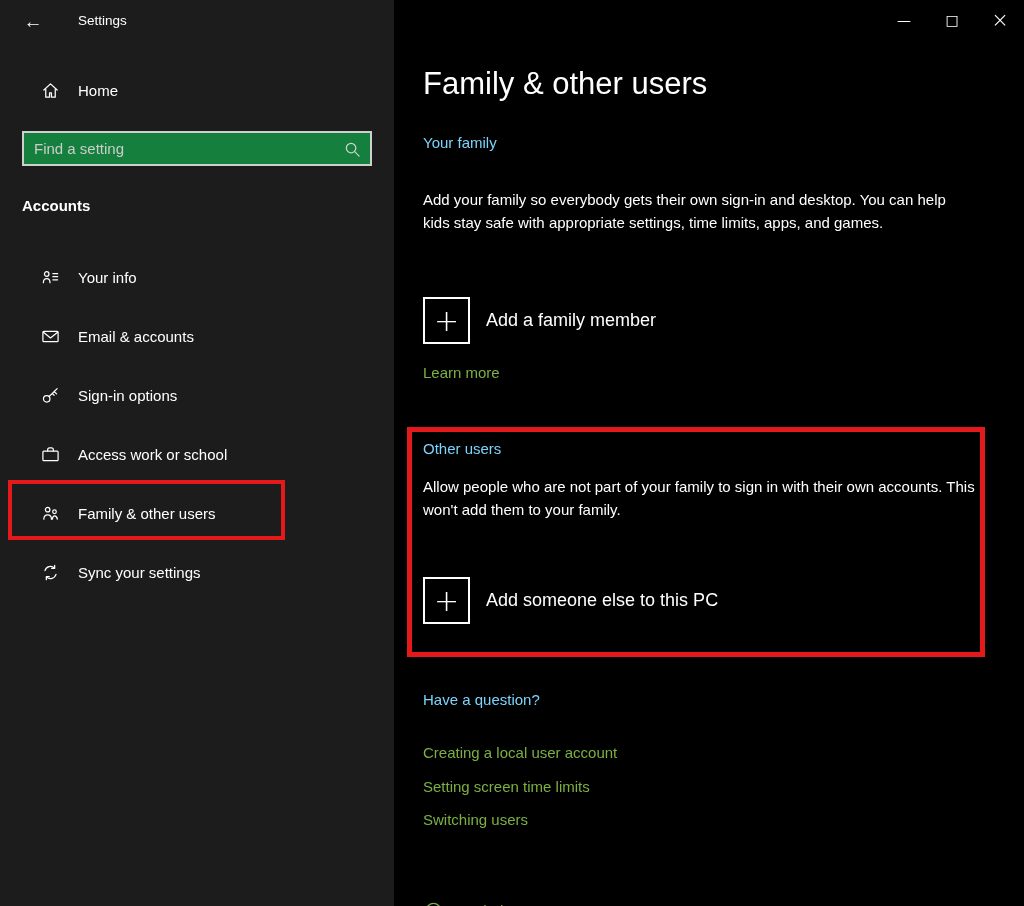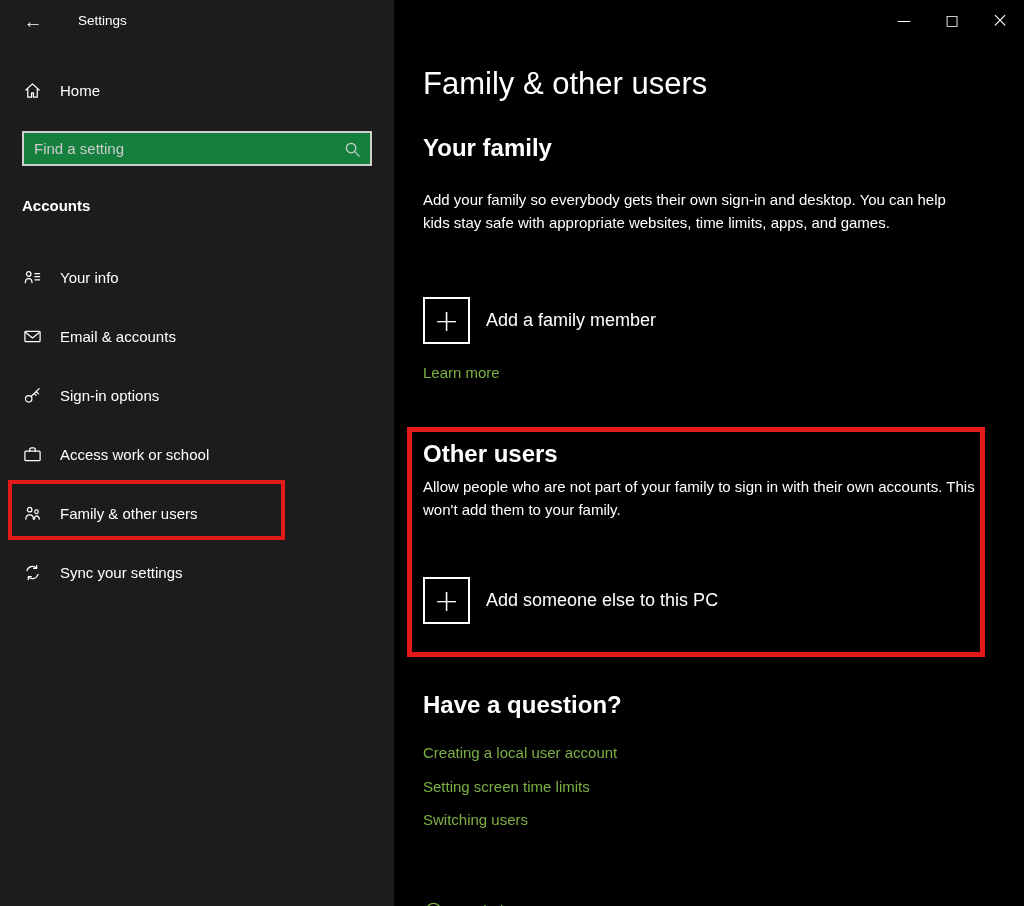--- a/index.html
+++ b/index.html
@@ -17,21 +17,21 @@
   .app{display:flex;width:1024px;height:906px;}
 
   
   .sidebar{width:394px;flex-shrink:0;background:var(--sidebar-bg);position:relative;}
   .back-btn{
     position:absolute;top:8px;left:18px;width:30px;height:28px;
     background:transparent;border:none;color:#fff;font-size:19px;cursor:pointer;
   }
   .app-title{position:absolute;top:13px;left:78px;font-size:13.5px;color:#fff;}
   .nav-item{
-    display:flex;align-items:center;gap:18px;height:44px;padding-left:22px;
+    display:flex;align-items:center;gap:18px;height:44px;padding-left:40px;
     cursor:pointer;color:#fff;font-size:15px;
   }
   .home-item{position:absolute;top:70px;left:0;right:0;height:40px;}
   .icon{display:inline-flex;align-items:center;justify-content:center;width:20px;height:20px;flex-shrink:0;}
   .icon svg{width:19px;height:19px;stroke:#fff;fill:none;stroke-width:1.3;stroke-linecap:round;stroke-linejoin:round;}
   .searchbox{
     position:absolute;top:131px;left:22px;width:350px;height:35px;
     border:2px solid #cfcfcf;background:#15803d;
   }
   .searchbox input{
@@ -49,21 +49,21 @@
   
   .main{flex:1;position:relative;background:var(--main-bg);}
   .window-controls{position:absolute;top:0;right:0;display:flex;height:40px;}
   .wc{
     width:48px;height:40px;background:transparent;border:none;color:#fff;
     font-size:14px;cursor:pointer;display:flex;align-items:center;justify-content:center;
     font-family:"DejaVu Sans",sans-serif;
   }
   .wc.close{font-size:21px;font-weight:300;}
   .page-title{position:absolute;top:66px;left:29px;font-size:31px;font-weight:300;}
-  .section-h{font-size:24px;font-weight:700;color:#ffffff;}
+  .section-h{font-size:15px;font-weight:400;color:#7dd3fc;}
   .yf-h{position:absolute;top:134px;left:29px;}
   .desc{font-size:15px;line-height:23px;color:#fff;}
   .yf-desc{position:absolute;top:188px;left:29px;width:548px;}
   .add-row{position:absolute;left:29px;display:flex;align-items:center;gap:16px;cursor:pointer;}
   .add-family{top:297px;}
   .add-other{top:577px;}
   .plus-btn{
     width:47px;height:47px;border:2px solid #fff;background:transparent;color:#fff;
     display:flex;align-items:center;justify-content:center;
     font-size:30px;font-weight:200;line-height:1;cursor:pointer;
@@ -194,21 +194,21 @@
 
     <div class="window-controls">
       <button class="wc">—</button>
       <button class="wc">□</button>
       <button class="wc close">×</button>
     </div>
 
     <h1 class="page-title">Family &amp; other users</h1>
 
     <h2 class="section-h yf-h">Your family</h2>
-    <p class="desc yf-desc">Add your family so everybody gets their own sign-in and desktop. You can help kids stay safe with appropriate websites, time limits, apps, and games.</p>
+    <p class="desc yf-desc">Add your family so everybody gets their own sign-in and desktop. You can help kids stay safe with appropriate settings, time limits, apps, and games.</p>
 
     <div class="add-row add-family">
       <span class="plus-btn">+</span>
       <span class="add-label">Add a family member</span>
     </div>
 
     <a class="green-link learn-more">Learn more</a>
 
     <h2 class="section-h ou-h">Other users</h2>
     <p class="desc ou-desc">Allow people who are not part of your family to sign in with their own accounts. This won't add them to your family.</p>

